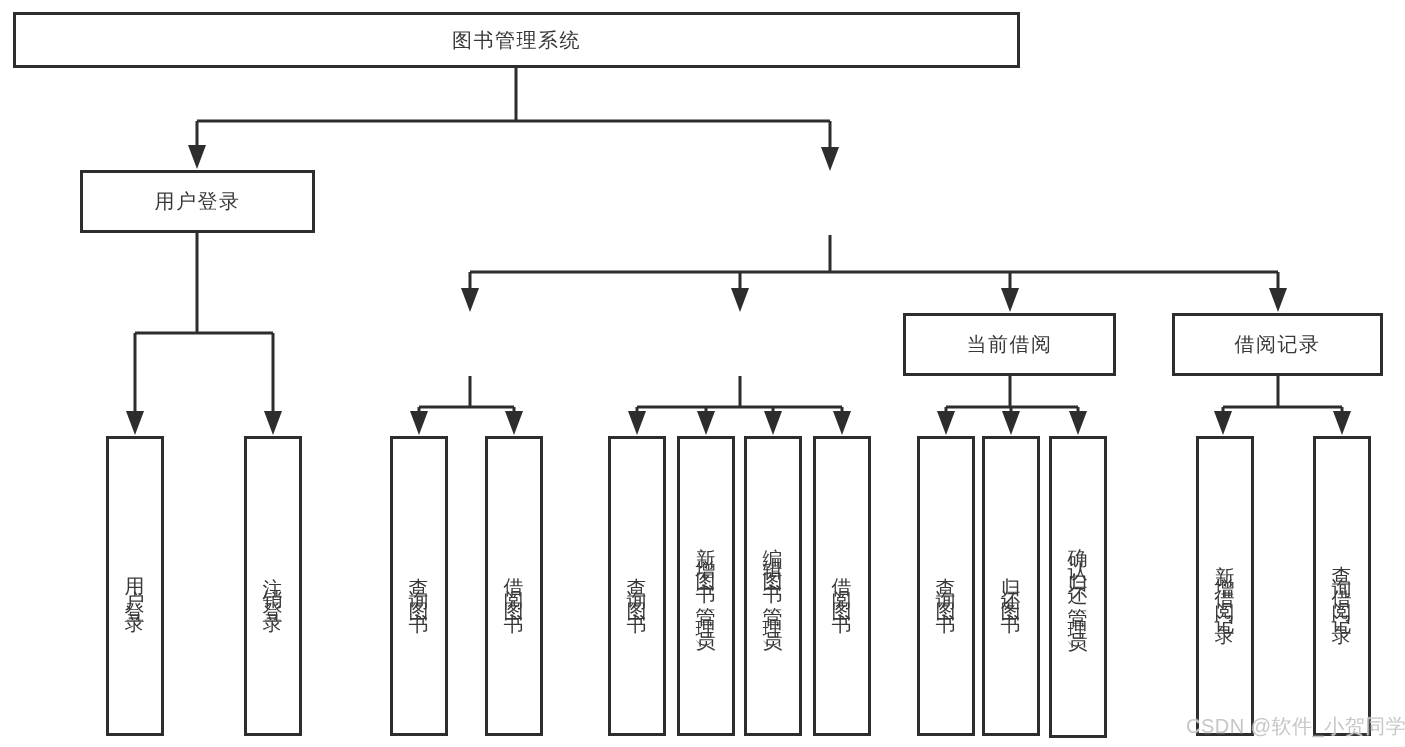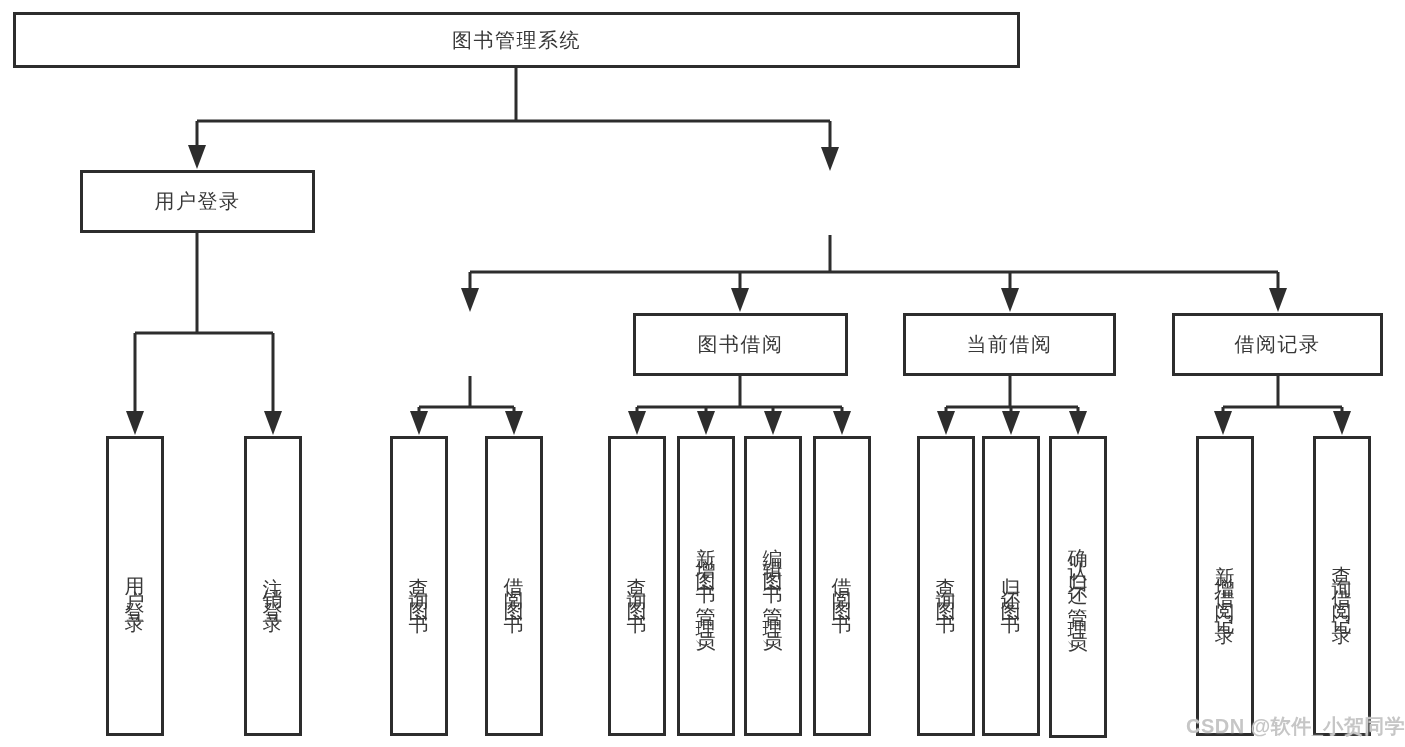--- a/index.html
+++ b/index.html
@@ -31,21 +31,20 @@
     white-space:nowrap;
   }
   .watermark{
     position:absolute;z-index:5;
     left:1186px;top:713px;
     font-size:20px;
     color:#c6c6c6;
     letter-spacing:0.5px;
     text-shadow:0 0 2px rgba(255,255,255,0.85);
     white-space:nowrap;
-    font-weight:bold;
   }
 </style>
 </head>
 <body>
 
 <div class="stage">
 
   <svg class="wires" width="1405" height="747" viewBox="0 0 1405 747">
 
     <path d="M516,68 V121 M197,121 H830 M197,121 V148 M830,121 V150"></path>
@@ -79,21 +78,20 @@
 
     <path d="M1278,376 V407 M1223,407 H1342 M1223,407 V413 M1342,407 V413"></path>
     <polygon points="1214,411 1232,411 1223,435"></polygon>
     <polygon points="1333,411 1351,411 1342,435"></polygon>
   </svg>
 
   <div class="box h" style="left:13px;top:12px;width:1007px;height:56px">图书管理系统</div>
 
   <div class="box h" style="left:80px;top:170px;width:235px;height:63px">用户登录</div>
 
-  <div class="box h" style="left:633px;top:313px;width:215px;height:63px">图书借阅</div>
   <div class="box h" style="left:1172px;top:313px;width:211px;height:63px">借阅记录</div>
   <div class="box h" style="left:903px;top:313px;width:213px;height:63px">当前借阅</div>
 
   <div class="box v" style="left:106px;top:436px;width:58px;height:300px">
     <span class="vtxt">用户登录</span>
   </div>
   <div class="box v" style="left:244px;top:436px;width:58px;height:300px">
     <span class="vtxt">注销登录</span>
   </div>
 

